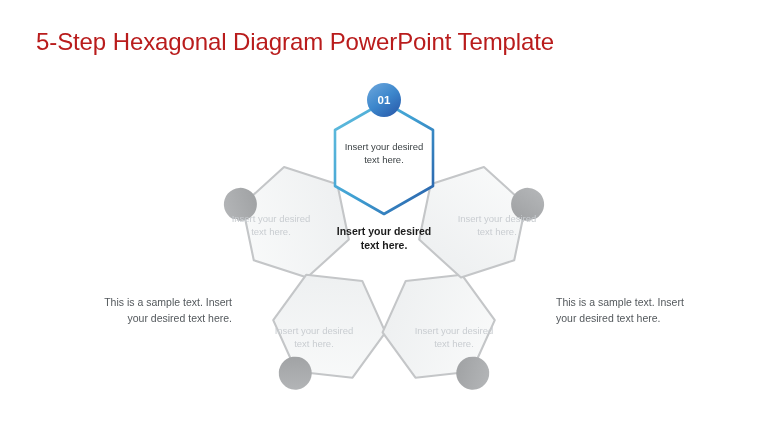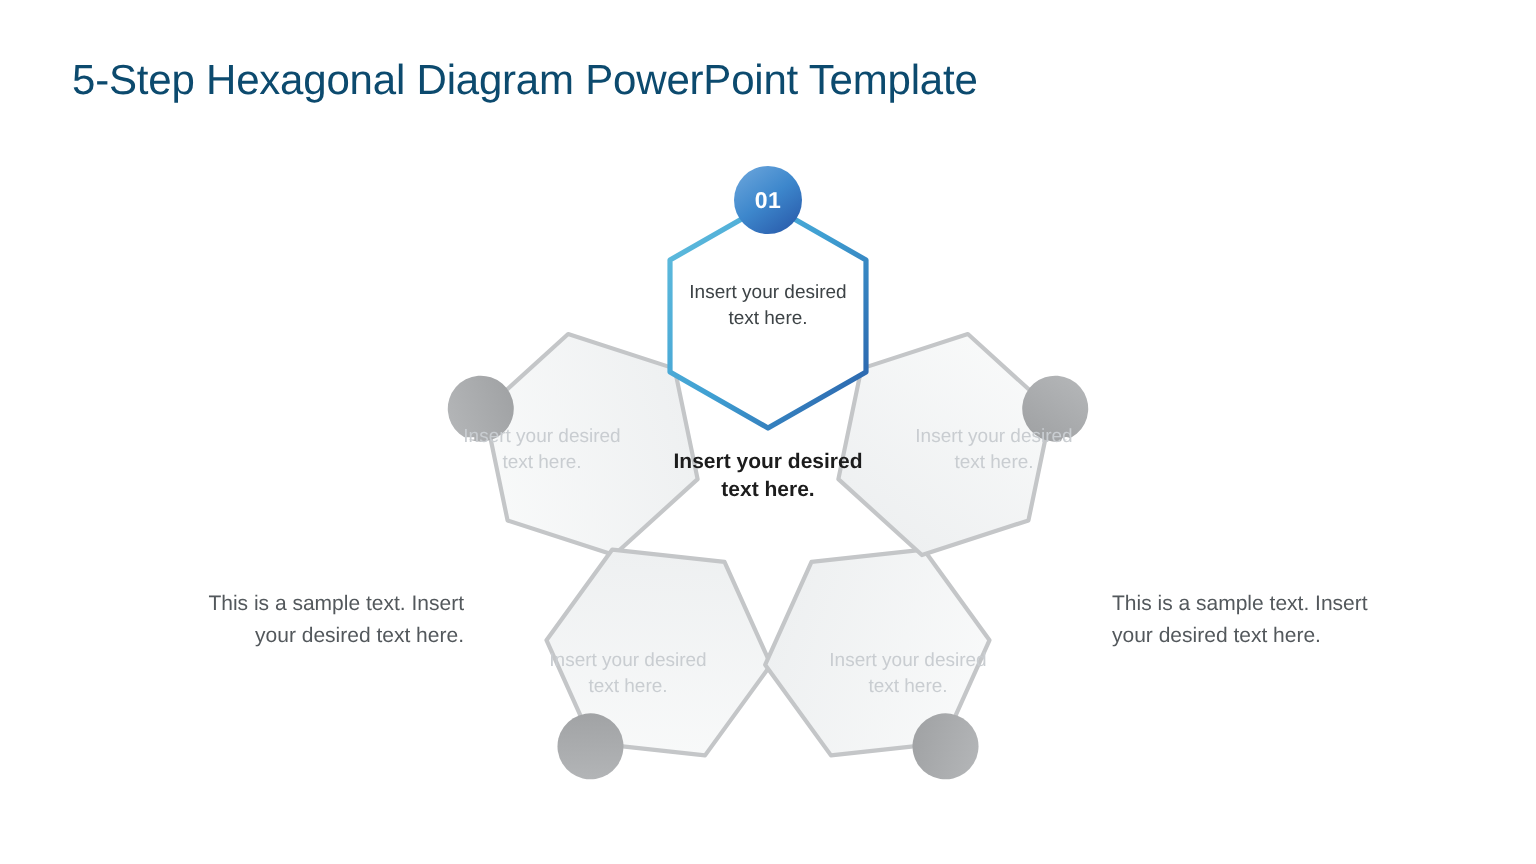--- a/index.html
+++ b/index.html
@@ -22,23 +22,23 @@
     height: 432px;
     background: #ffffff;
   }
 
   
   .slide-title {
     position: absolute;
     left: 36px;
     top: 28px;
     width: 700px;
-    font-size: 21px;
+    font-size: 24px;
     font-weight: 400;
-    color: #0c4a6e;
+    color: #b91c1c;
     letter-spacing: -0.1px;
     line-height: 1.2;
     white-space: nowrap;
   }
 
   
   .diagram {
     position: absolute;
     left: 0;
     top: 16px;

